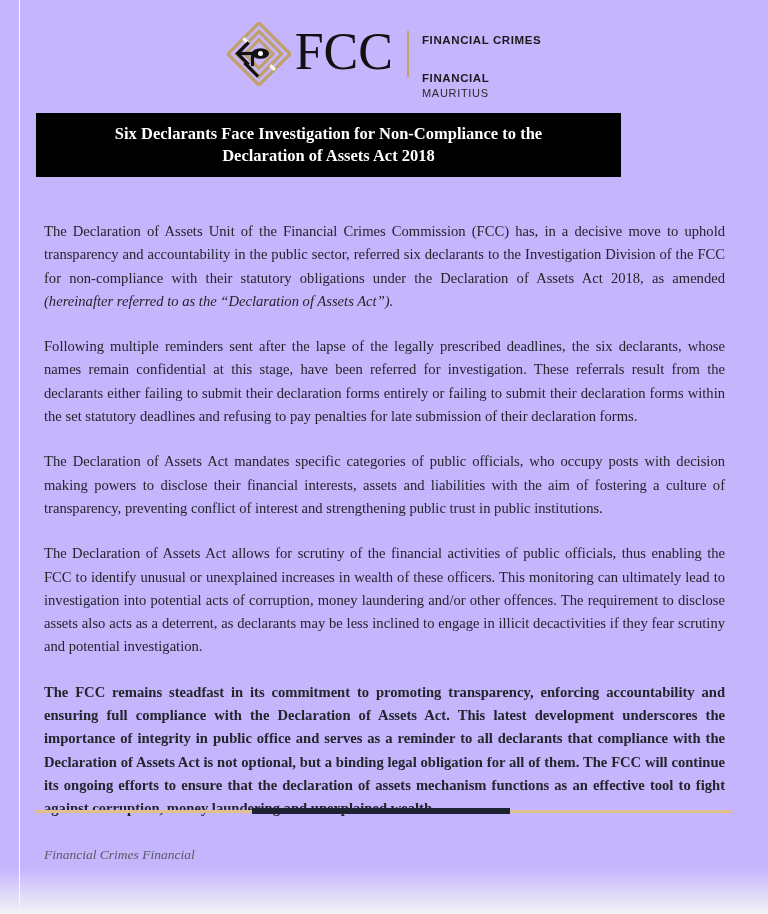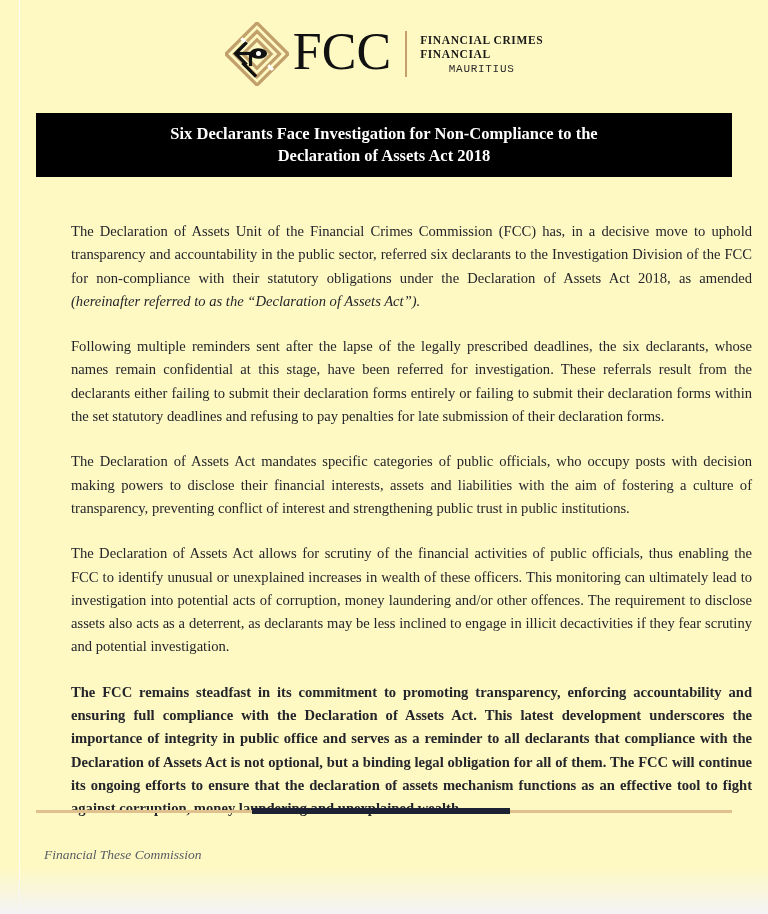--- a/index.html
+++ b/index.html
@@ -14,21 +14,21 @@
     overflow: hidden;
     position: relative;
   }
 
   
   #page-sheet {
     position: absolute;
     left: 0; top: 0;
     width: 768px;
     height: 914px;
-    background: #fef9c3;
+    background: #c4b5fd;
     box-sizing: border-box;
   }
   
   #page-sheet::before {
     content: "";
     position: absolute;
     left: 19px; top: 0; bottom: 0;
     width: 1px;
     background: #fbfbfc;
   }
@@ -86,44 +86,44 @@
   }
 
   #brand-text {
     display: flex;
     flex-direction: column;
     justify-content: center;
     color: #1a1a1a;
     padding-top: 1px;
   }
   .brand-line-strong {
-    font-family: Liberation Serif, serif;
+    font-family: Liberation Sans, sans-serif;
     font-weight: bold;
     font-size: 11.5px;
     letter-spacing: 0.6px;
     line-height: 14.5px;
     white-space: nowrap;
+    margin-top: 24px;
   }
   .brand-line-sub {
-    font-family: Liberation Mono, monospace;
+    font-family: Liberation Sans, sans-serif;
     font-weight: normal;
     font-size: 11px;
     letter-spacing: 0.7px;
     line-height: 15px;
     color: #2a2a2a;
     white-space: nowrap;
-    text-align: center;
   }
 
   
   #title-banner {
     position: absolute;
     left: 36px;
     top: 113px;
-    width: 696px;
+    width: 585px;
     height: 64px;
     background: #000000;
     display: flex;
     align-items: center;
     justify-content: center;
     box-sizing: border-box;
     padding: 0 40px;
   }
   #title-banner-text {
     color: #ffffff;
@@ -134,21 +134,20 @@
     text-align: center;
     white-space: pre-line;
   }
 
   
   #article-body {
     position: absolute;
     left: 44px;
     top: 220px;
     width: 681px;
-    margin-left: 27px;
   }
   .body-paragraph {
     font-family: "Liberation Serif", "DejaVu Serif", serif;
     font-size: 14.6px;
     line-height: 23.3px;
     color: #24252b;
     text-align: justify;
     margin: 0 0 22px 0;
   }
   .body-paragraph:last-child { margin-bottom: 0; font-weight: bold; }
@@ -253,17 +252,17 @@
 
     <p class="body-paragraph"><span>The FCC remains steadfast in its commitment to promoting transparency, enforcing accountability and ensuring full compliance with the Declaration of Assets Act. This latest development underscores the importance of integrity in public office and serves as a reminder to all declarants that compliance with the Declaration of Assets Act is not optional, but a binding legal obligation for all of them. The FCC will continue its ongoing efforts to ensure that the declaration of assets mechanism functions as an effective tool to fight against corruption, money laundering and unexplained wealth.</span></p>
 
   </div>
 
   <div id="footer-divider">
     <div id="footer-divider-gold"></div>
     <div id="footer-divider-accent"></div>
   </div>
 
-  <div id="footer-note">Financial These Commission</div>
+  <div id="footer-note">Financial Crimes Financial</div>
 
   <div id="page-bottom-fade"></div>
 
 </div>
 
 </body></html>

